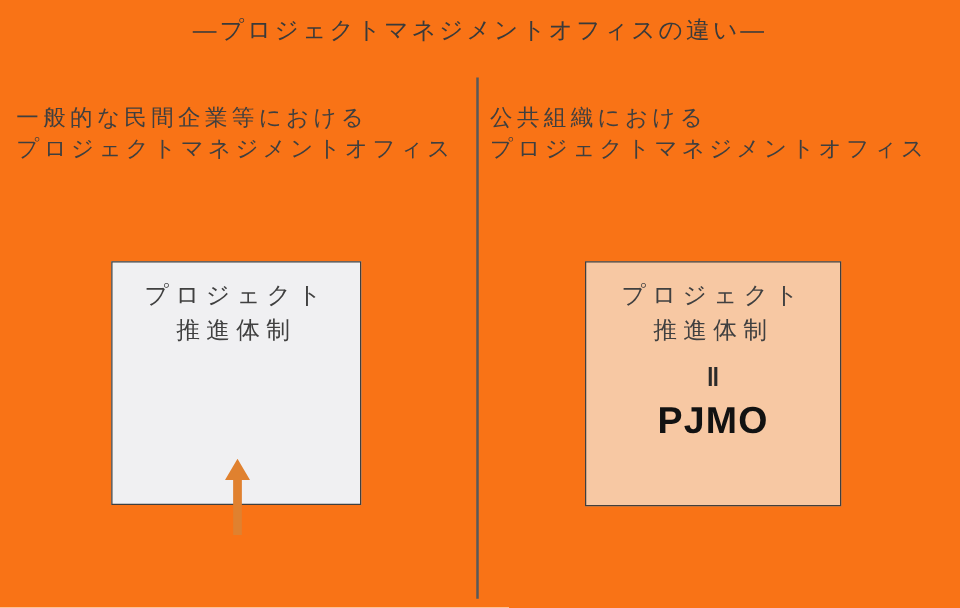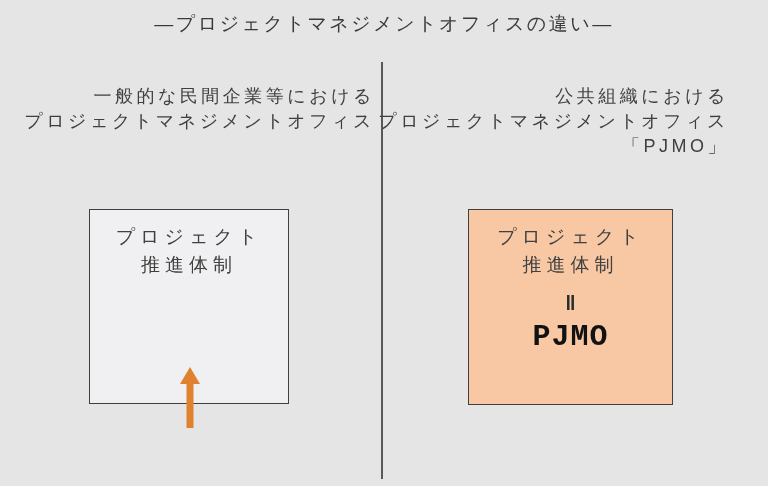--- a/index.html
+++ b/index.html
@@ -1,21 +1,21 @@
 <!DOCTYPE html>
 <html><head>
 <meta charset="utf-8">
 <style>
   * { margin: 0; padding: 0; box-sizing: border-box; }
   html, body { background: #ffffff; }
   .canvas {
     position: relative;
     width: 768px;
     height: 486px;
-    background: #e5e5e5;
+    background: #f97316;
     overflow: hidden;
     font-family: "Liberation Sans", "DejaVu Sans", sans-serif;
     color: #3F3F3F;
   }
 
   
   .diagram-title {
     position: absolute;
     top: 11px;
     left: 0;
@@ -33,29 +33,30 @@
     top: 62px;
     width: 1.5px;
     height: 417px;
     background: #595959;
   }
 
   
   .col-header {
     position: absolute;
     top: 84px;
-    text-align: right;
+    text-align: left;
     font-size: 18px;
     line-height: 25px;
     letter-spacing: 3.5px;
     color: #3F3F3F;
     white-space: nowrap;
+    font-family: Liberation Mono, monospace;
   }
   .col-header.left  { left: 13px;  width: 362px; }
-  .col-header.right { left: 373px; width: 356px; }
+  .col-header.right { left: 392px; width: 356px; }
 
   
   .gray-box {
     position: absolute;
     left: 89px;
     top: 209px;
     width: 200px;
     height: 195px;
     background: #F0F0F2;
     border: 1px solid #3F3F3F;
@@ -119,41 +120,39 @@
     line-height: 24px;
     letter-spacing: 0;
     color: #2b2b2b;
   }
   .orange-box .pjmo {
     margin-top: 5px;
     font-size: 30px;
     font-weight: 700;
     letter-spacing: 1px;
     color: #121212;
-    font-family: Liberation Mono, monospace;
   }
 </style>
 </head>
 <body>
 
 <div class="canvas">
 
   <div class="diagram-title">―プロジェクトマネジメントオフィスの違い―</div>
 
   <div class="divider"></div>
 
   <div class="col-header left">
     <div>一般的な民間企業等における</div>
     <div>プロジェクトマネジメントオフィス</div>
   </div>
 
   <div class="col-header right">
     <div>公共組織における</div>
     <div>プロジェクトマネジメントオフィス</div>
-    <div>「PJMO」</div>
   </div>
 
   <div class="gray-box">
     <div>プロジェクト</div>
     <div>推進体制</div>
   </div>
 
   <svg class="up-arrow" viewBox="0 0 24 61" width="24" height="61" xmlns="http://www.w3.org/2000/svg">
     <polygon points="12,0 22,17 15.5,17 15.5,61 8.5,61 8.5,17 2,17" fill="#E0812F"></polygon>
   </svg>

